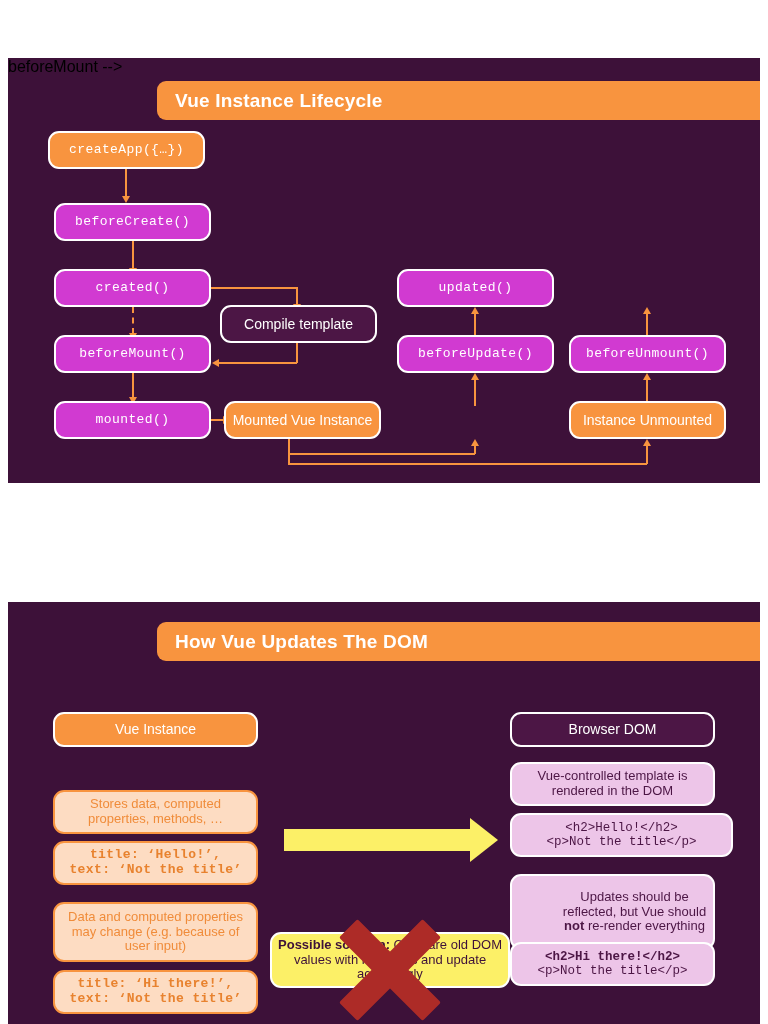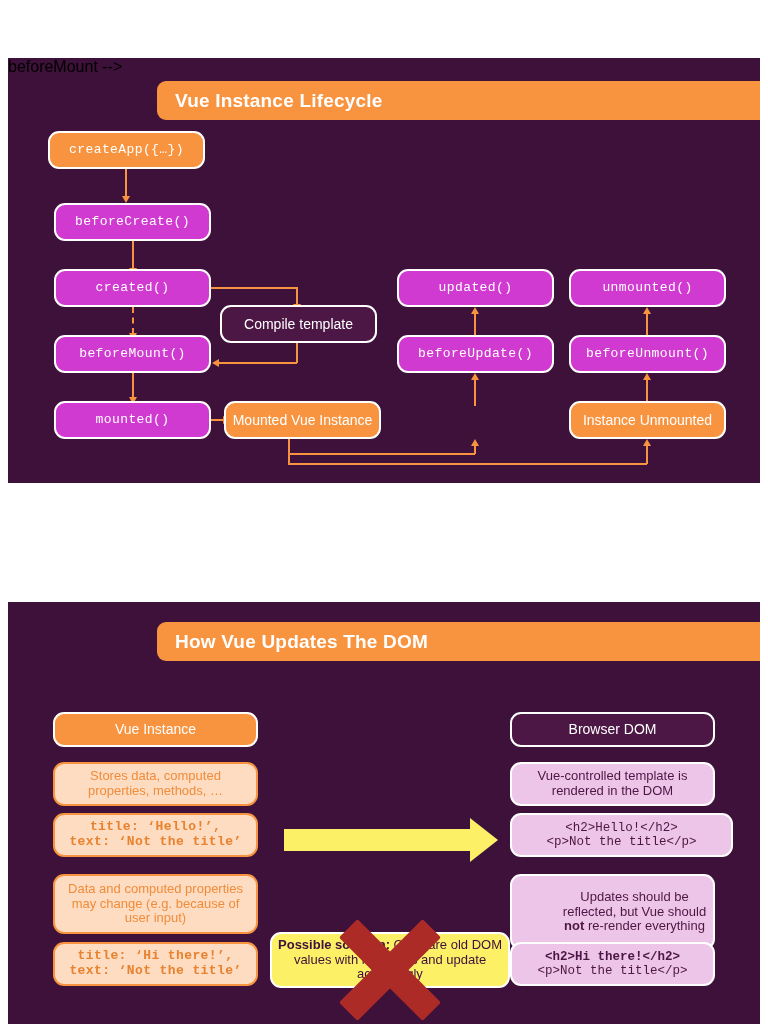--- a/index.html
+++ b/index.html
@@ -19,21 +19,21 @@
         box-sizing:border-box;line-height:1.15;}
   .node .lbl{display:block;width:100%;padding:0 6px;}
 
   .n-orange{background:#f8943f;color:#ffffff;}
   .n-magenta{background:#d13ad1;color:#ffffff;}
   .n-dark{background:#4c1645;color:#ffffff;}
   .mono{font-family:"Liberation Mono",monospace;font-size:13px;letter-spacing:.4px;}
   .sans{font-family:"Liberation Sans",sans-serif;font-size:14px;}
 
   
-  .n-peach{background:#fddcc2;border:2.5px solid #f8943f;color:#f08c3a;}
+  .n-peach{background:#fddcc2;border:2.5px solid #f8943f;color:#f08c3a;margin-top:28px;}
   .n-peach.code{color:#e8822e;font-weight:bold;}
   .n-lilac{background:#edc5e8;border:2.5px solid #ffffff;color:#4c1645;}
   .n-lilac.code{font-family:"Liberation Mono",monospace;color:#4c1645;}
   .n-yellow{background:#fcf067;border:2.5px solid #ffffff;color:#3d1139;}
 
   
   .conn{position:absolute;background:#f8943f;}
   .conn.v{width:2px;}
   .conn.h{height:2px;}
   .dashed-v{position:absolute;width:0;border-left:2px dashed #f8943f;}
@@ -128,23 +128,20 @@
     <div class="arrow-head ah-up" style="left:462.5px;top:249px;"></div>
 
     <div class="node n-magenta mono" style="left:389px;top:277px;width:157px;height:38px;">
       <span class="lbl">beforeUpdate()</span>
     </div>
     <div class="conn v" style="left:466px;top:322px;height:26px;"></div>
     <div class="arrow-head ah-up" style="left:462.5px;top:315px;"></div>
 
 
     
-    <div class="node n-magenta mono" style="left:561px;top:211px;width:157px;height:38px;">
-      <span class="lbl">unmounted()</span>
-    </div>
     <div class="conn v" style="left:638px;top:256px;height:26px;"></div>
     <div class="arrow-head ah-up" style="left:634.5px;top:249px;"></div>
 
     <div class="node n-magenta mono" style="left:561px;top:277px;width:157px;height:38px;">
       <span class="lbl">beforeUnmount()</span>
     </div>
     <div class="conn v" style="left:638px;top:322px;height:26px;"></div>
     <div class="arrow-head ah-up" style="left:634.5px;top:315px;"></div>
 
     <div class="node n-orange sans" style="left:561px;top:343px;width:157px;height:38px;">

